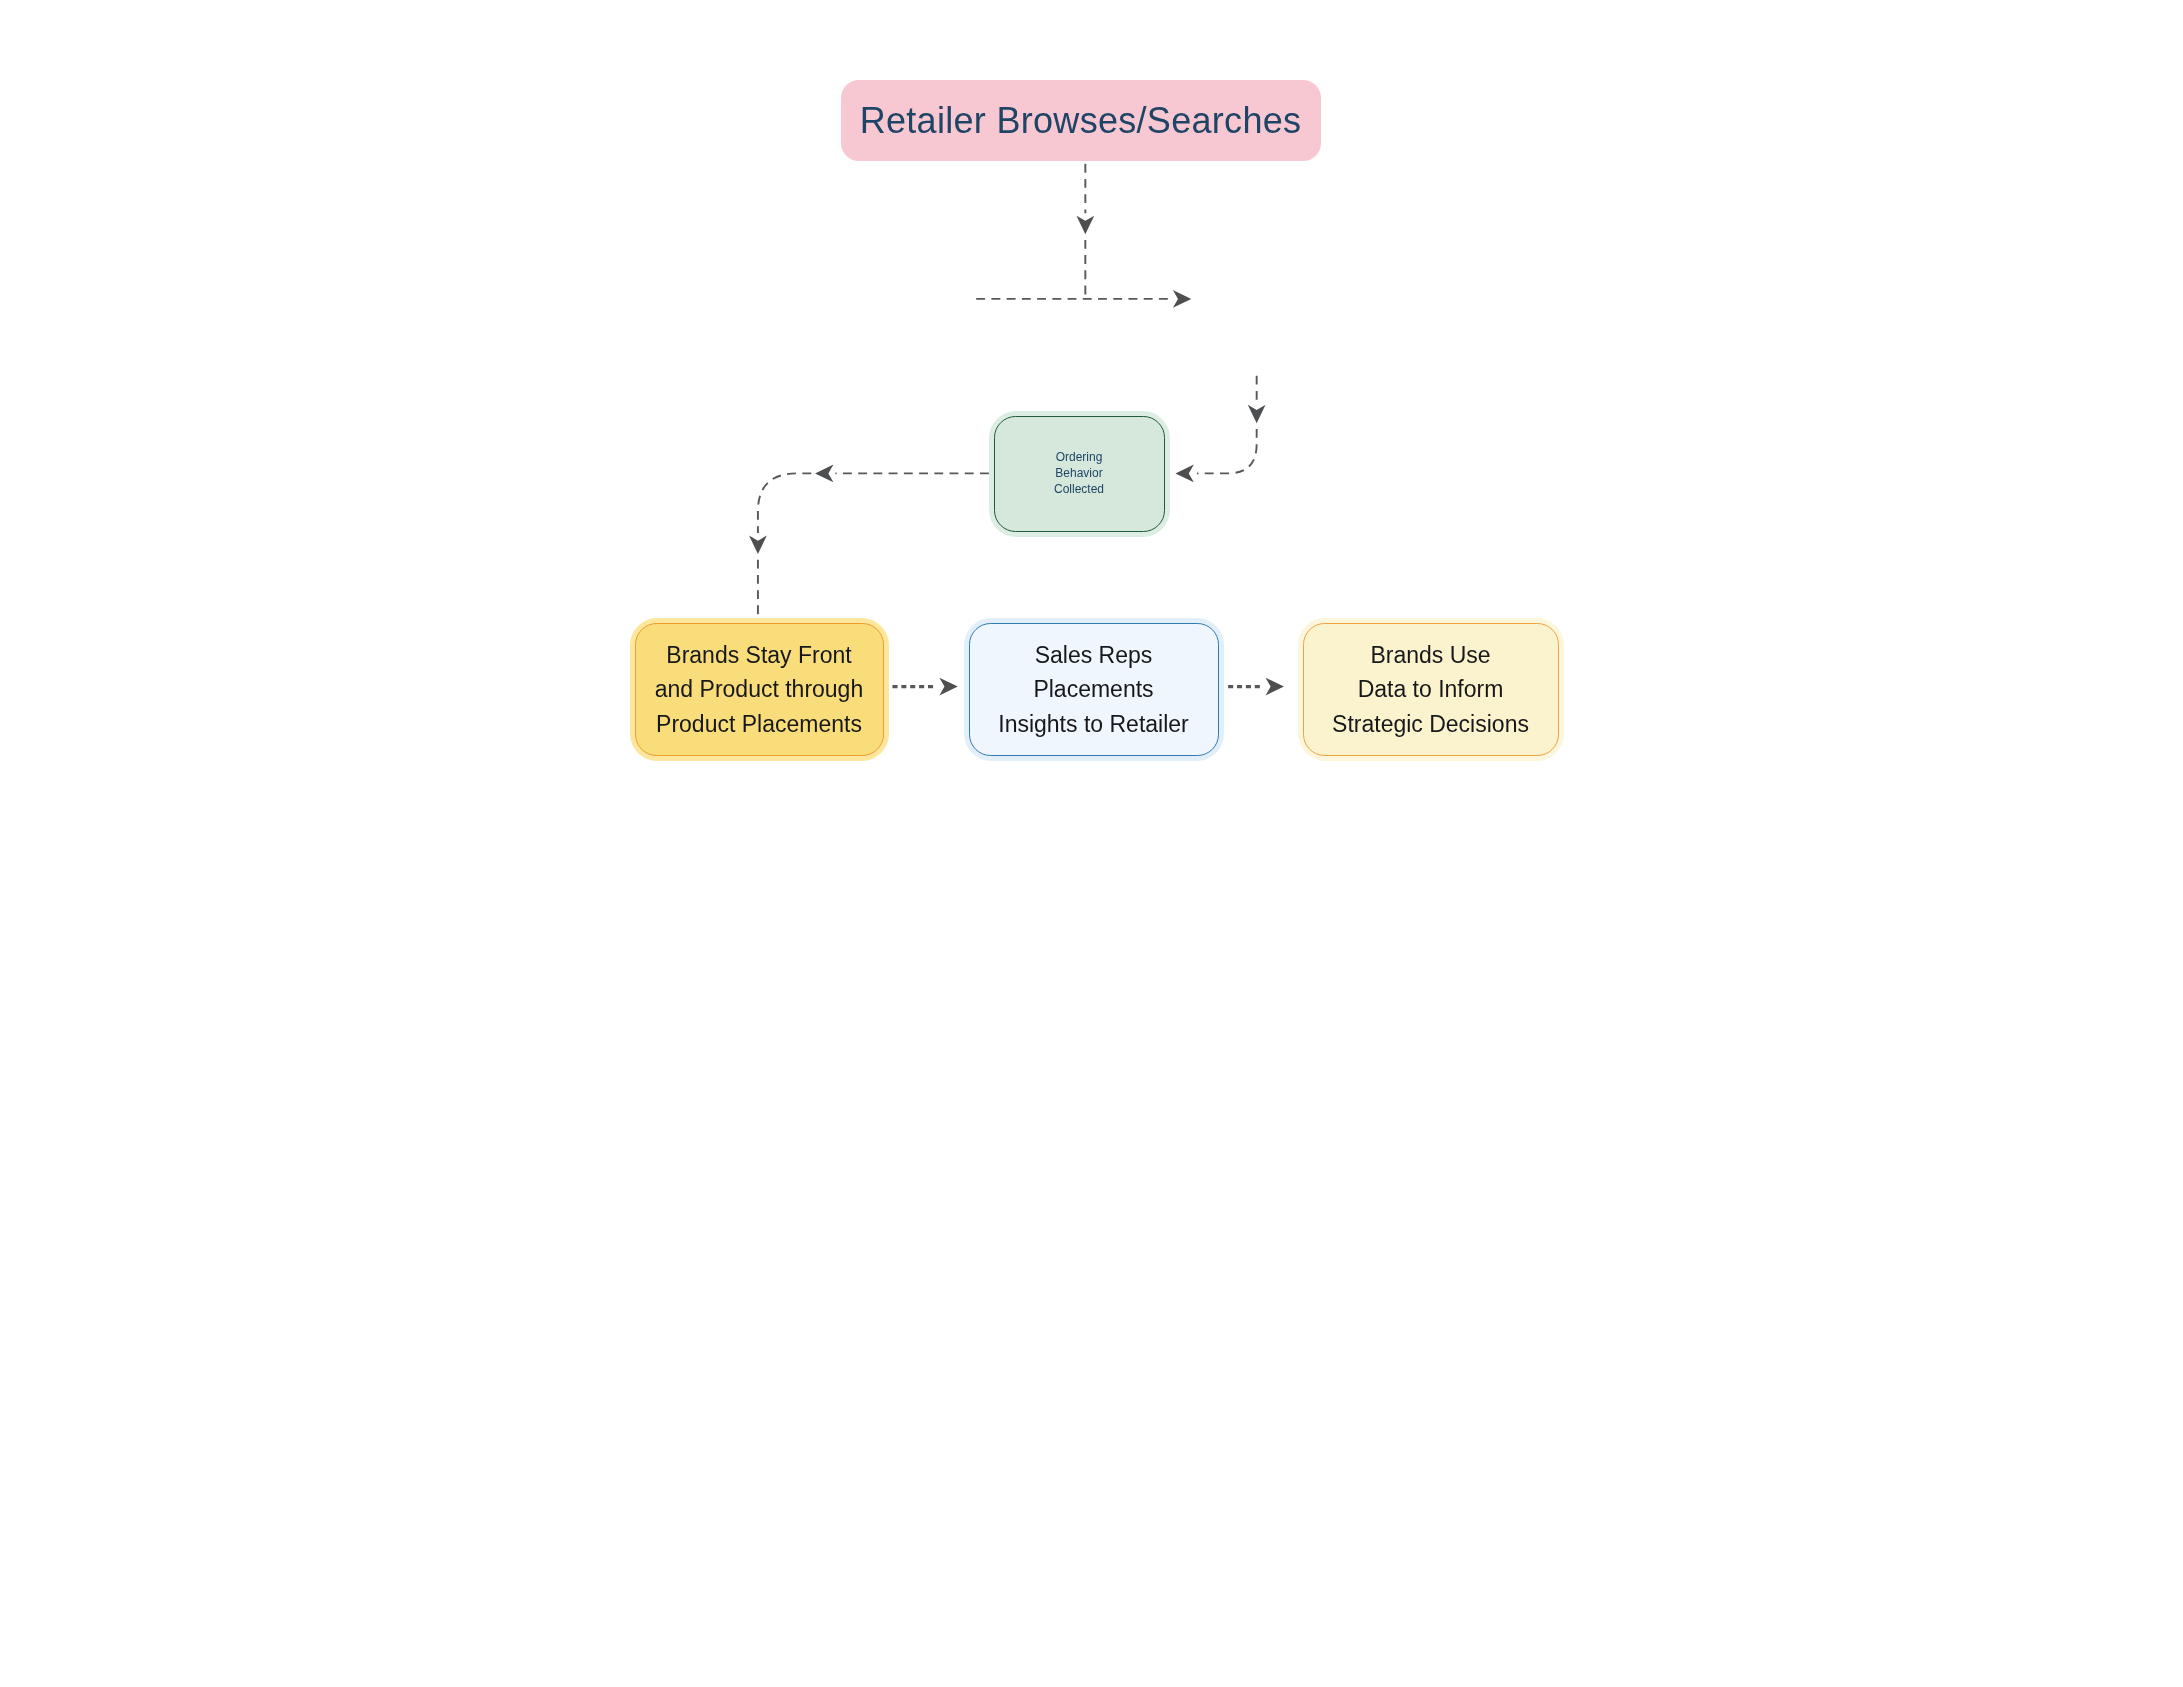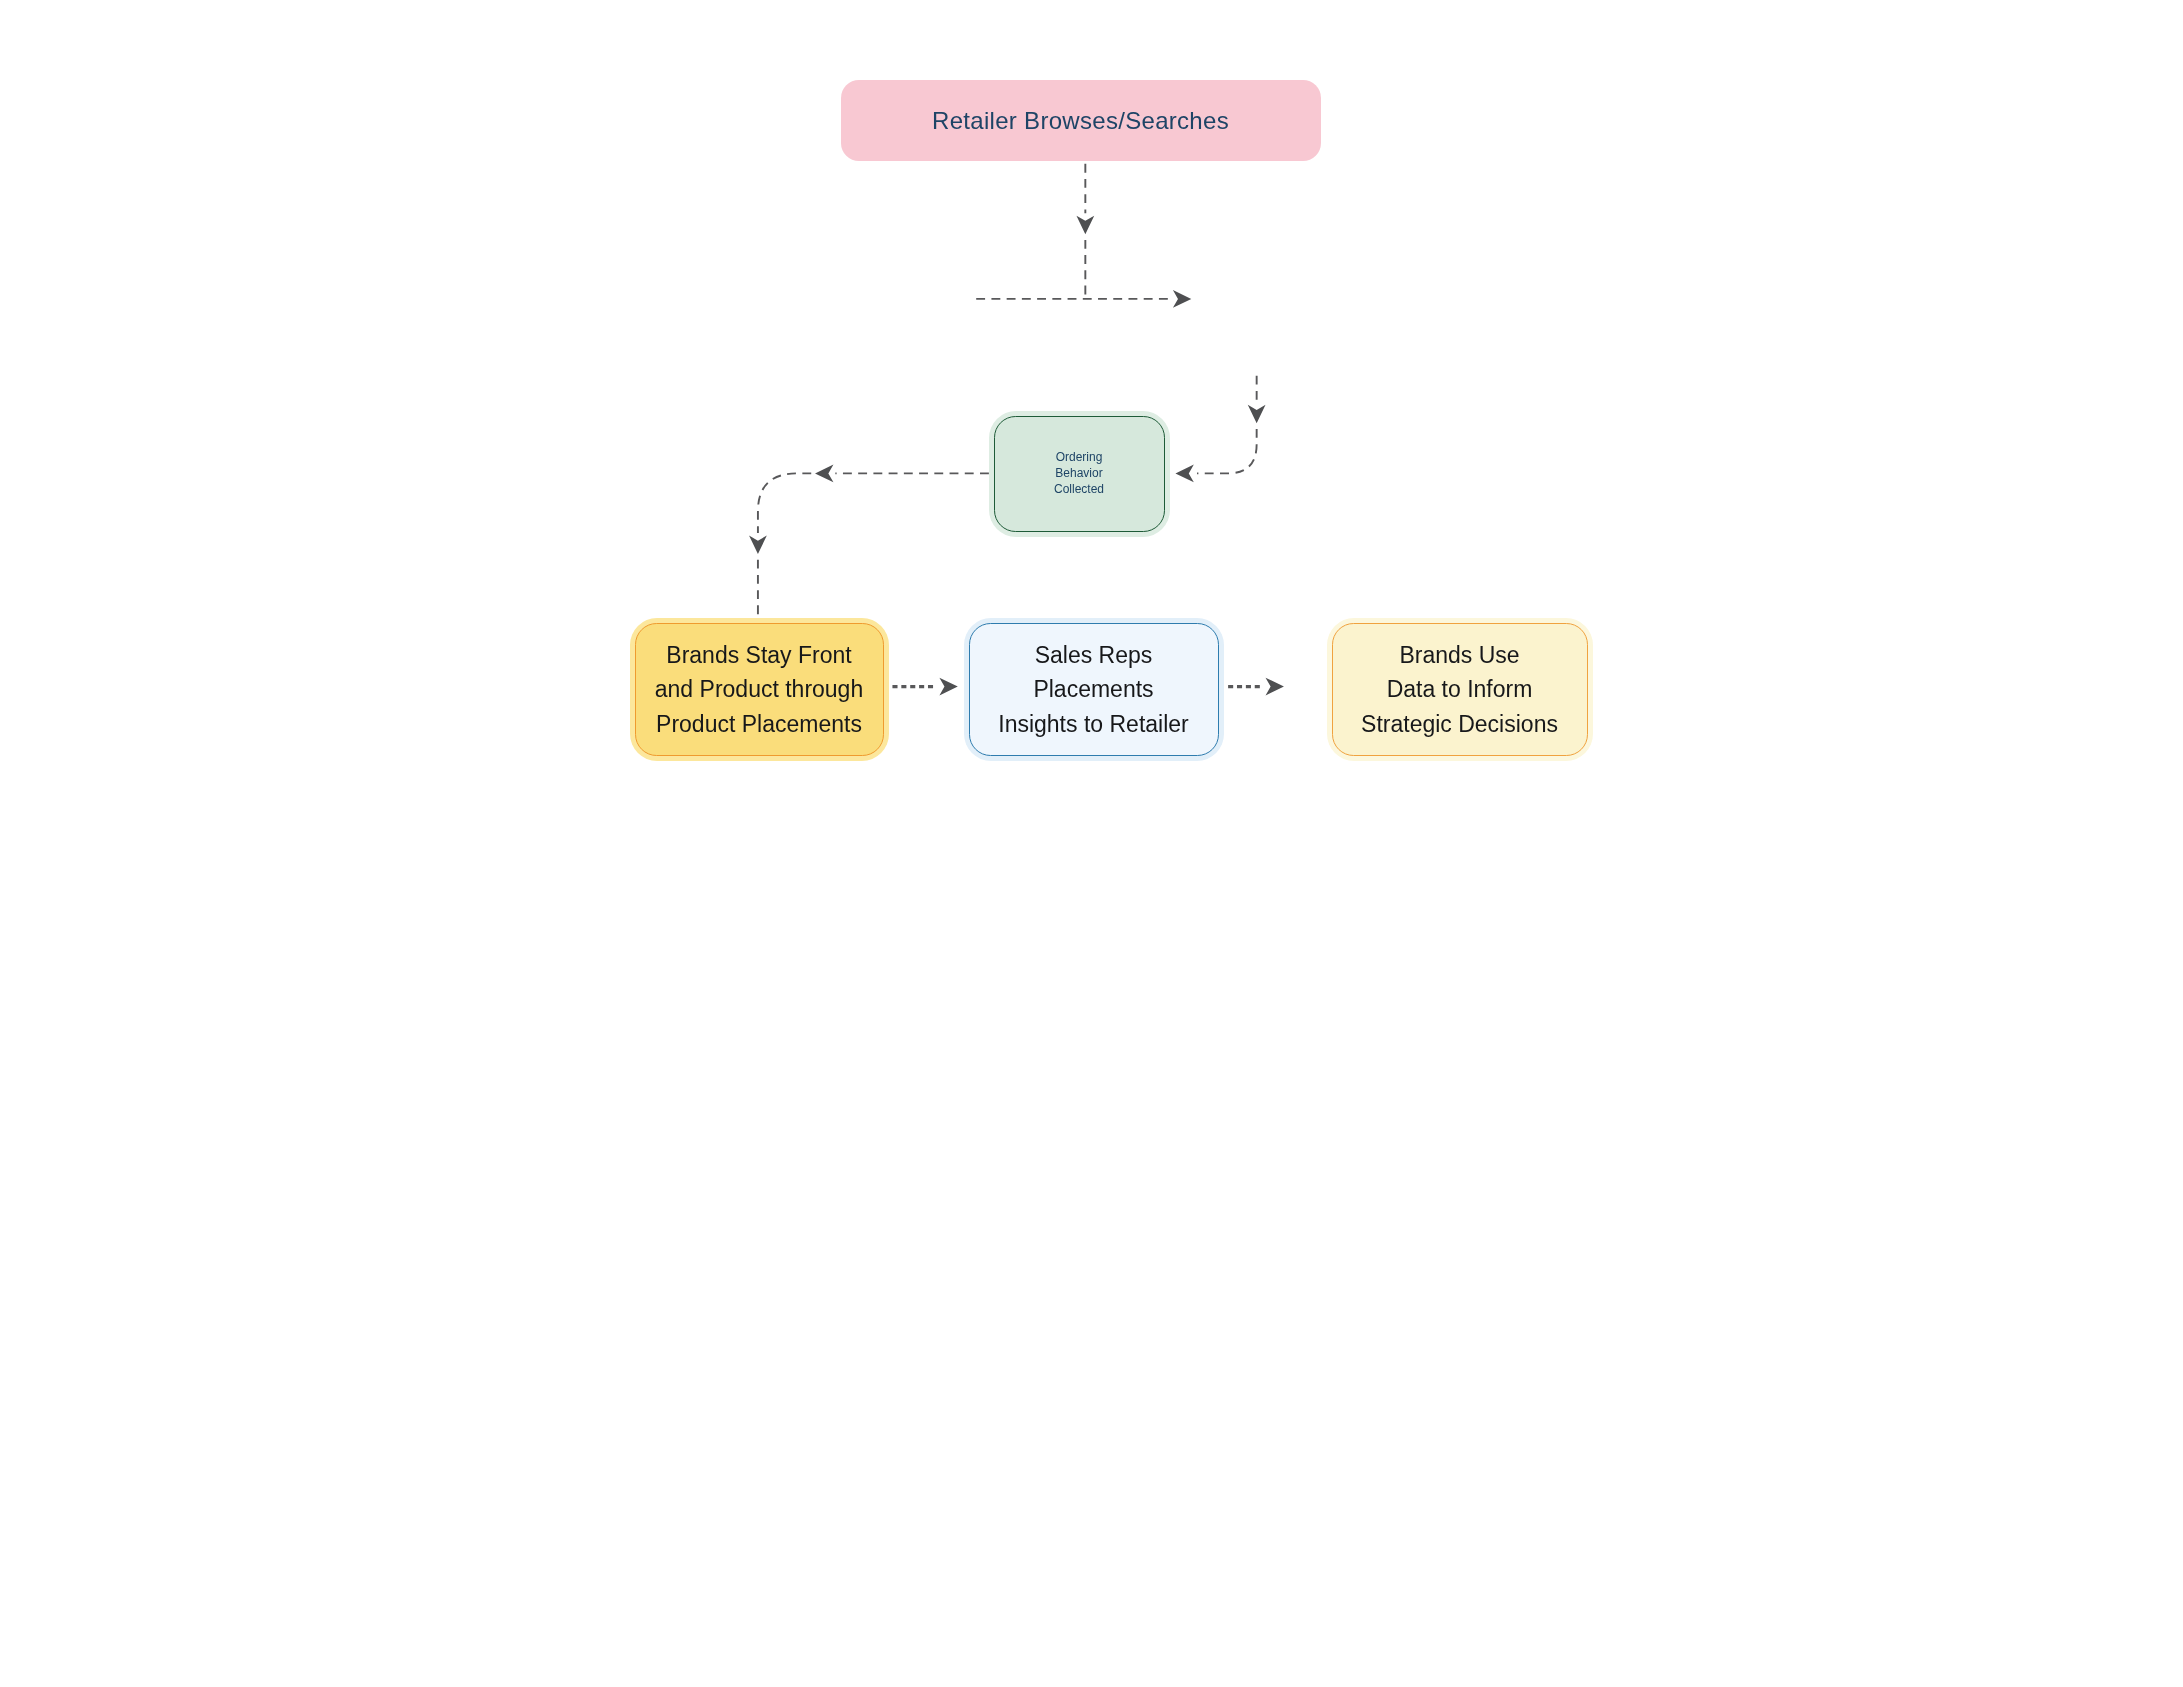--- a/index.html
+++ b/index.html
@@ -44,21 +44,21 @@
   .head{fill:var(--arrowhead);stroke:none;}
 
   .node{position:absolute;z-index:2;display:flex;align-items:center;justify-content:center;}
 
   
   .banner{
     left:295px;top:80px;width:480px;height:81px;
     background:var(--pink-fill);border-radius:18px;
   }
   .banner .title{
-    color:var(--navy-text);font-size:24px;letter-spacing:0.3px;text-align:center;
+    color:var(--navy-text);font-size:36px;letter-spacing:0.3px;text-align:center;
   }
 
   
   .circle{
     border-radius:50%;
   }
   .circle .ring{
     position:absolute;inset:8.2px;border:1.6px solid var(--circle-border);
     border-radius:50%;
   }
@@ -75,21 +75,21 @@
   }
   .green-box{left:443px;top:411px;width:181px;height:126px;background:var(--green-halo);}
   .green-box .inner{background:var(--green-fill);border:1.6px solid var(--green-border);}
   .green-box .line{color:var(--navy-text);font-size:12px;line-height:1.32;}
 
   .bottom-box .line{color:var(--dark-text);font-size:23px;line-height:1.5;}
   .yellow-box{left:84px;top:618px;width:259px;height:143px;background:var(--yellow-halo);}
   .yellow-box .inner{background:var(--yellow-fill);border:1.6px solid var(--yellow-border);}
   .ltblue-box{left:418px;top:618px;width:260px;height:143px;background:var(--ltblue-halo);}
   .ltblue-box .inner{background:var(--ltblue-fill);border:1.6px solid var(--ltblue-border);}
-  .paleyellow-box{left:781px;top:618px;width:266px;height:143px;background:var(--paleyellow-halo);}
+  .paleyellow-box{left:752px;top:618px;width:266px;height:143px;background:var(--paleyellow-halo);}
   .paleyellow-box .inner{background:var(--paleyellow-fill);border:1.6px solid var(--paleyellow-border);}
 </style>
 </head>
 <body>
 
 <div class="stage">
 
   <svg class="connectors" viewBox="0 0 1721 1330">
 
     <g>

